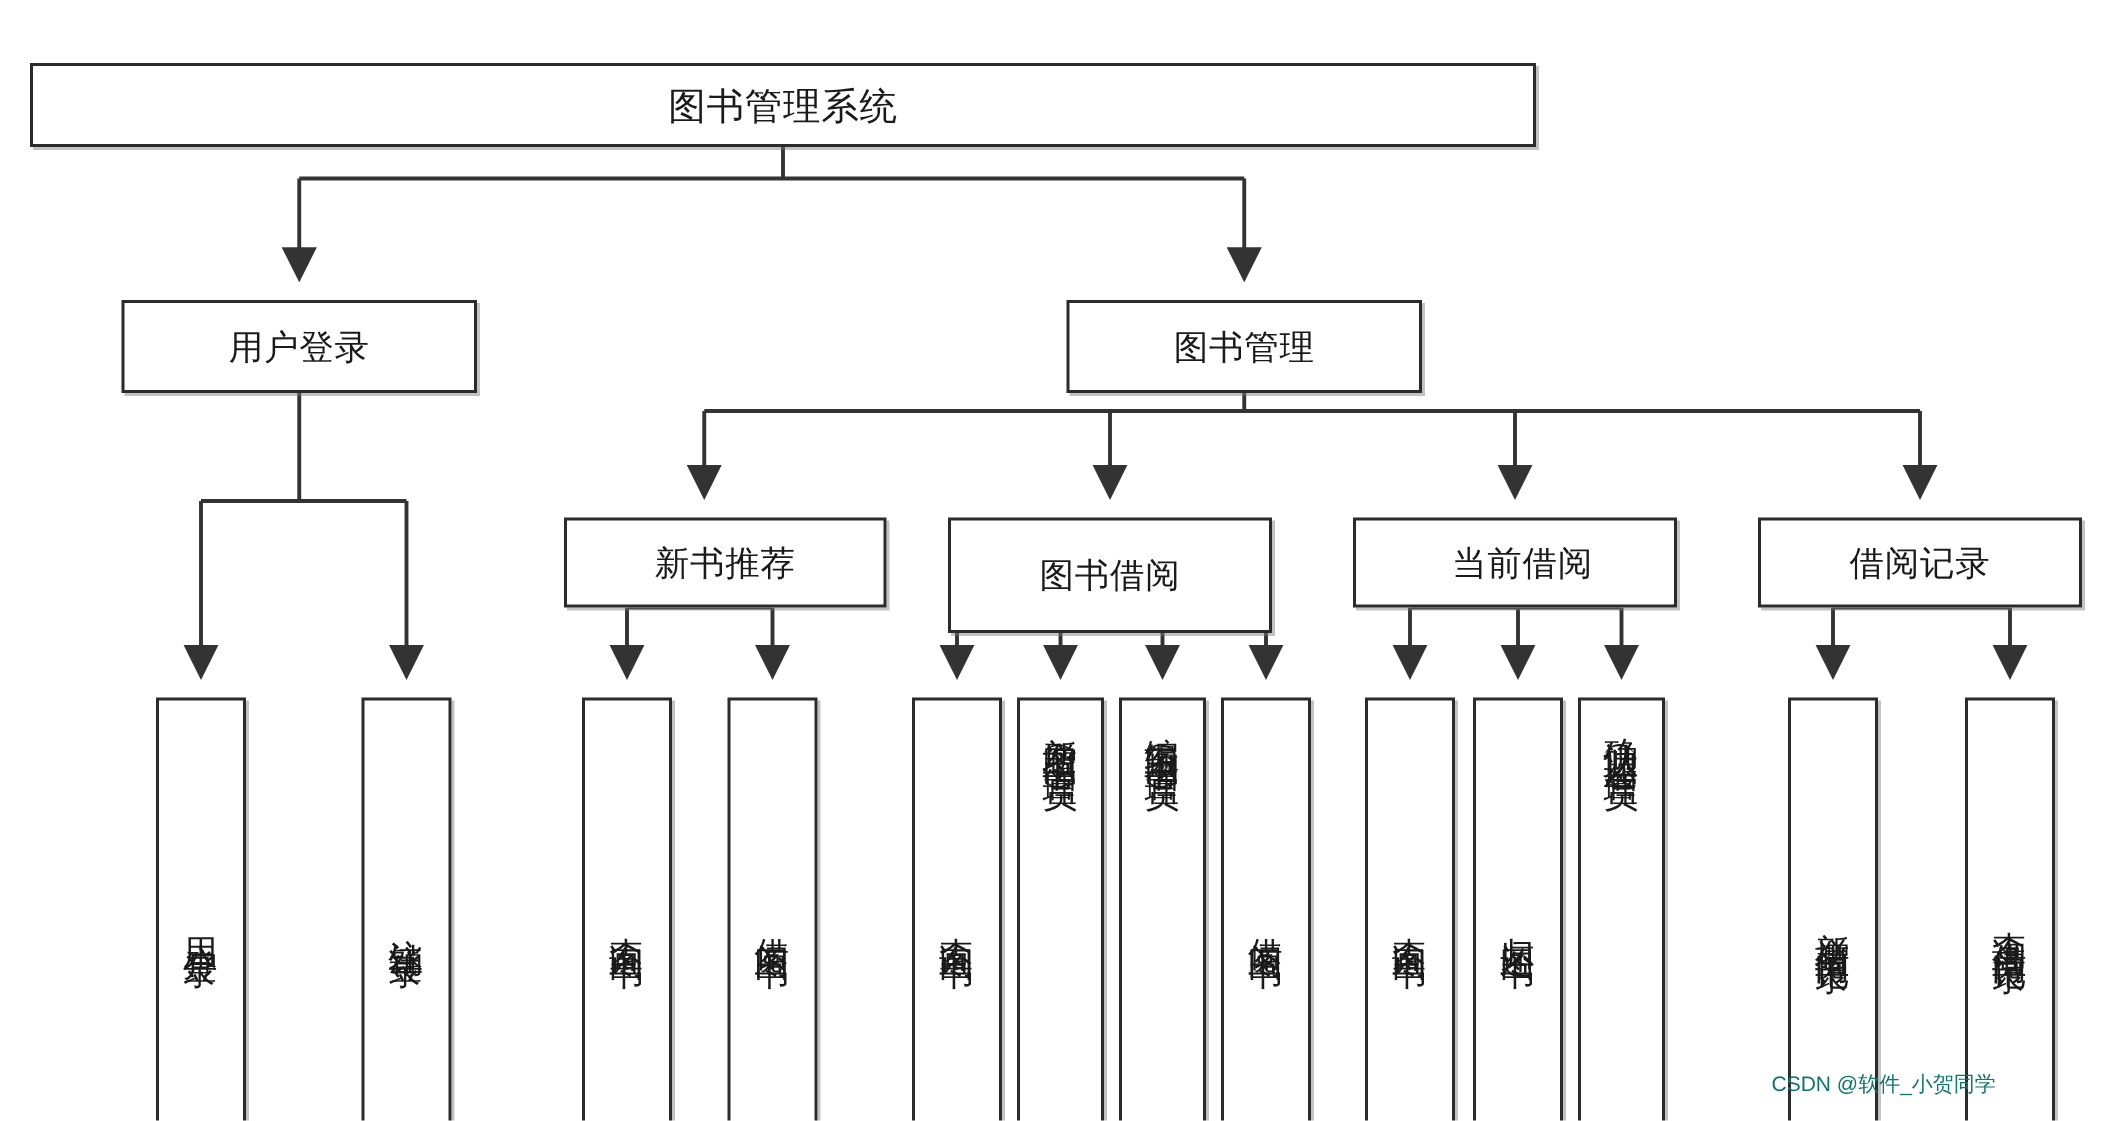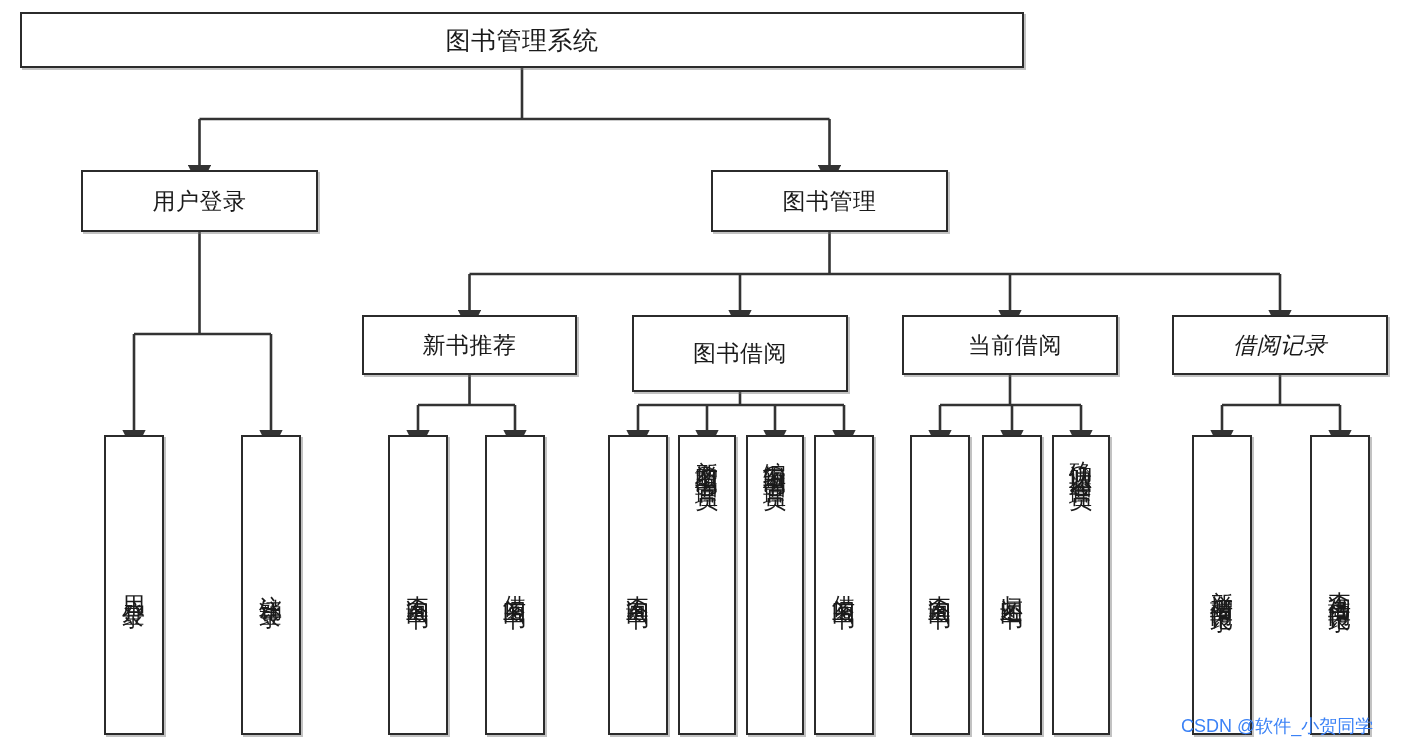--- a/index.html
+++ b/index.html
@@ -29,20 +29,21 @@
   .node-box {
     position: absolute;
     box-sizing: border-box;
     background: #ffffff;
     border: 2px solid #2b2b2b;
     box-shadow: 2px 2px 0 rgba(120,120,120,0.45);
     display: flex;
     align-items: center;
     justify-content: center;
     overflow: hidden;
+    margin-top: 30px;
   }
   .node-label {
     color: #1a1a1a;
     white-space: nowrap;
     letter-spacing: 0.5px;
   }
   .lvl0 .node-label { font-size: 25px; }
   .lvl1 .node-label { font-size: 23px; }
   .lvl2 .node-label { font-size: 23px; }
   .leaf {
@@ -56,22 +57,22 @@
     font-size: 23px;
     line-height: 1.05;
     letter-spacing: 4px;
     white-space: nowrap;
   }
   .leaf.leaf-mid { padding-top: 0; align-items: center; }
   #watermark {
     position: absolute;
     left: 1181px;
     top: 714px;
-    font-size: 18px;
-    color: #3b82f6;
+    font-size: 14px;
+    color: #0f766e;
     white-space: nowrap;
     pointer-events: none;
   }
 </style>
 </head>
 <body>
 
 <div id="diagram-root">
 
   <svg id="diagram-svg" viewBox="0 0 1405 747" xmlns="http://www.w3.org/2000/svg">
@@ -121,30 +122,30 @@
     <span class="node-label">图书管理系统</span>
   </div>
 
   <div class="node-box lvl1" style="left: 81px; top: 170px; width: 237px; height: 62px;">
     <span class="node-label">用户登录</span>
   </div>
   <div class="node-box lvl1" style="left: 711px; top: 170px; width: 237px; height: 62px;">
     <span class="node-label">图书管理</span>
   </div>
 
-  <div class="node-box lvl2" style="left: 362px; top: 315px; width: 215px; height: 60px;">
+  <div class="node-box lvl2" style="left: 376px; top: 315px; width: 215px; height: 60px;">
     <span class="node-label">新书推荐</span>
   </div>
   <div class="node-box lvl2" style="left: 632px; top: 315px; width: 216px; height: 77px;">
     <span class="node-label">图书借阅</span>
   </div>
   <div class="node-box lvl2" style="left: 902px; top: 315px; width: 216px; height: 60px; padding-left: 10px;">
     <span class="node-label">当前借阅</span>
   </div>
-  <div class="node-box lvl2" style="left: 1172px; top: 315px; width: 216px; height: 60px; font-style: italic;">
+  <div class="node-box lvl2" style="left: 1172px; top: 315px; width: 216px; height: 60px;">
     <span class="node-label">借阅记录</span>
   </div>
 
   <div class="node-box leaf leaf-mid" style="left: 104px; top: 435px; width: 60px; height: 300px;">
     <span class="node-label">用户登录</span>
   </div>
   <div class="node-box leaf leaf-mid" style="left: 241px; top: 435px; width: 60px; height: 300px;">
     <span class="node-label">注销登录</span>
   </div>
 

